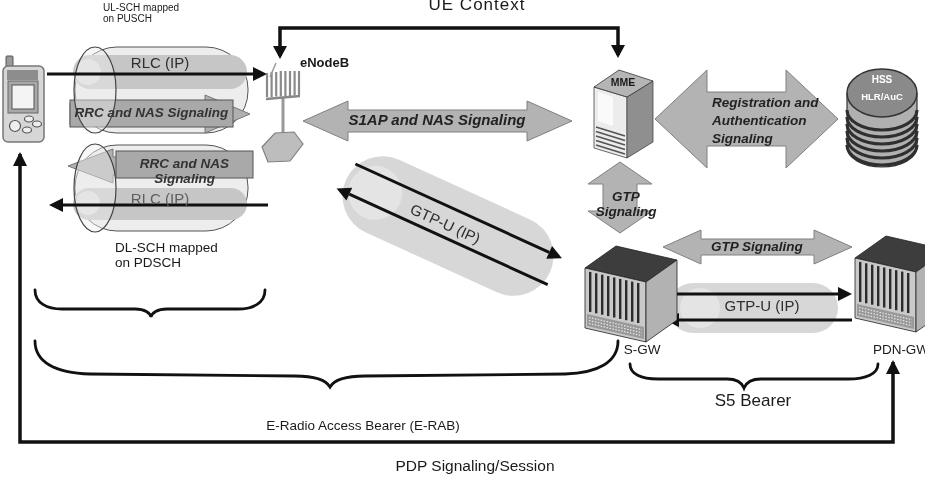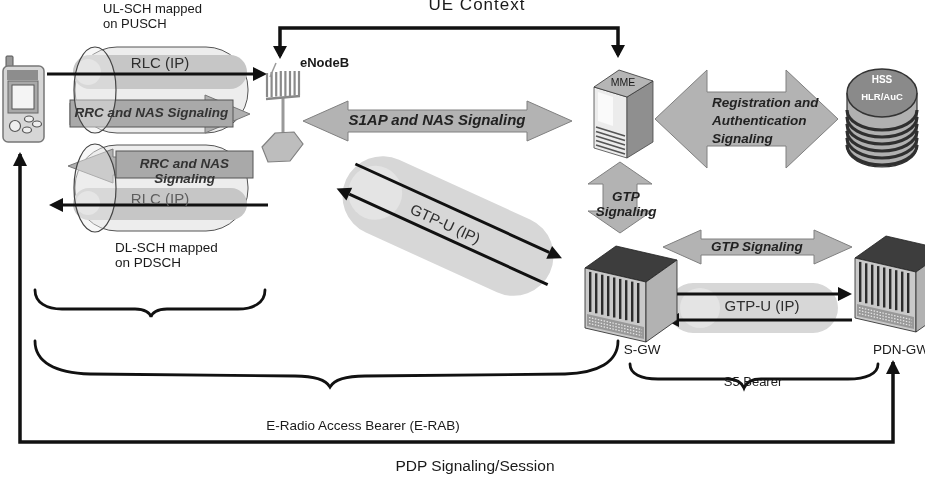--- a/index.html
+++ b/index.html
@@ -170,46 +170,46 @@
         <line x1="4" y1="81.5" x2="57" y2="93.7"></line>
       </g>
     </g>
   </defs>
   <use href="#switch-icon" x="0" y="0" transform="translate(585,242)"></use>
   <use href="#switch-icon" x="0" y="0" transform="translate(855,232)"></use>
 </svg>
 
 <div class="lbl c" style="left:397px;top:-5px;width:160px;font-size:17px;letter-spacing:1px;">UE Context</div>
 
-<div class="lbl" style="left:103px;top:2px;width:150px;font-size:13px;">UL-SCH mapped
+<div class="lbl" style="left:103px;top:2px;width:150px;font-size:10px;">UL-SCH mapped
 on PUSCH</div>
 
 <div class="lbl c" style="left:110px;top:55px;width:100px;font-size:15px;color:#2e2e2e;">RLC (IP)</div>
 
 <div class="lbl c it" style="left:70px;top:105px;width:163px;font-size:13.5px;">RRC and NAS Signaling</div>
 
 <div class="lbl" style="left:300px;top:56px;width:70px;font-size:13px;font-weight:bold;">eNodeB</div>
 
 <div class="lbl c it" style="left:116px;top:156px;width:137px;font-size:13.5px;">RRC and NAS Signaling</div>
 
 <div class="lbl c" style="left:110px;top:191px;width:100px;font-size:15px;color:#5e5e5e;">RLC (IP)</div>
 
 <div class="lbl" style="left:107px;top:240px;width:150px;font-size:13.5px;margin-left:8px;">DL-SCH mapped
 on PDSCH</div>
 
 
 <div class="lbl c" style="left:223px;top:390px;width:280px;font-size:13.5px;margin-top:28px;">E-Radio Access Bearer (E-RAB)</div>
 
-<div class="lbl c" style="left:703px;top:375px;width:100px;font-size:13px;">S5 Bearer</div>
+<div class="lbl c" style="left:703px;top:391px;width:100px;font-size:17px;">S5 Bearer</div>
 
 <div class="lbl c" style="left:365px;top:457px;width:220px;font-size:15.5px;">PDP Signaling/Session</div>
 
 <div class="lbl c it" style="left:337px;top:112px;width:200px;font-size:15px;color:#222;">S1AP and NAS Signaling</div>
 
-<div class="lbl c" style="left:606px;top:77px;width:34px;font-size:10.5px;font-weight:normal;">MME</div>
+<div class="lbl c" style="left:606px;top:77px;width:34px;font-size:10.5px;font-weight:bold;">MME</div>
 
 <div class="lbl it" style="left:697px;top:94px;width:130px;font-size:13.5px;line-height:18px;color:#222;margin-left:15px;">Registration and
 Authentication
 Signaling</div>
 
 <div class="lbl c" style="left:852px;top:74px;width:60px;font-size:10px;font-weight:bold;color:#fff;">HSS</div>
 <div class="lbl c" style="left:852px;top:92px;width:60px;font-size:9.5px;font-weight:bold;color:#fff;">HLR/AuC</div>
 
 <div class="lbl c it" style="left:581px;top:189px;width:90px;font-size:13.5px;color:#222;">GTP Signaling</div>
 

